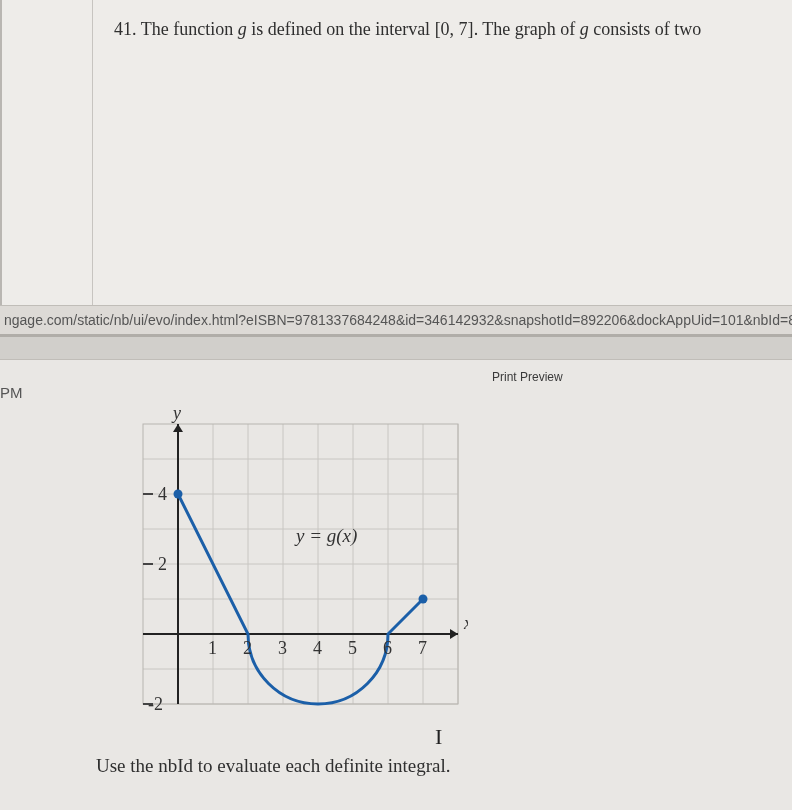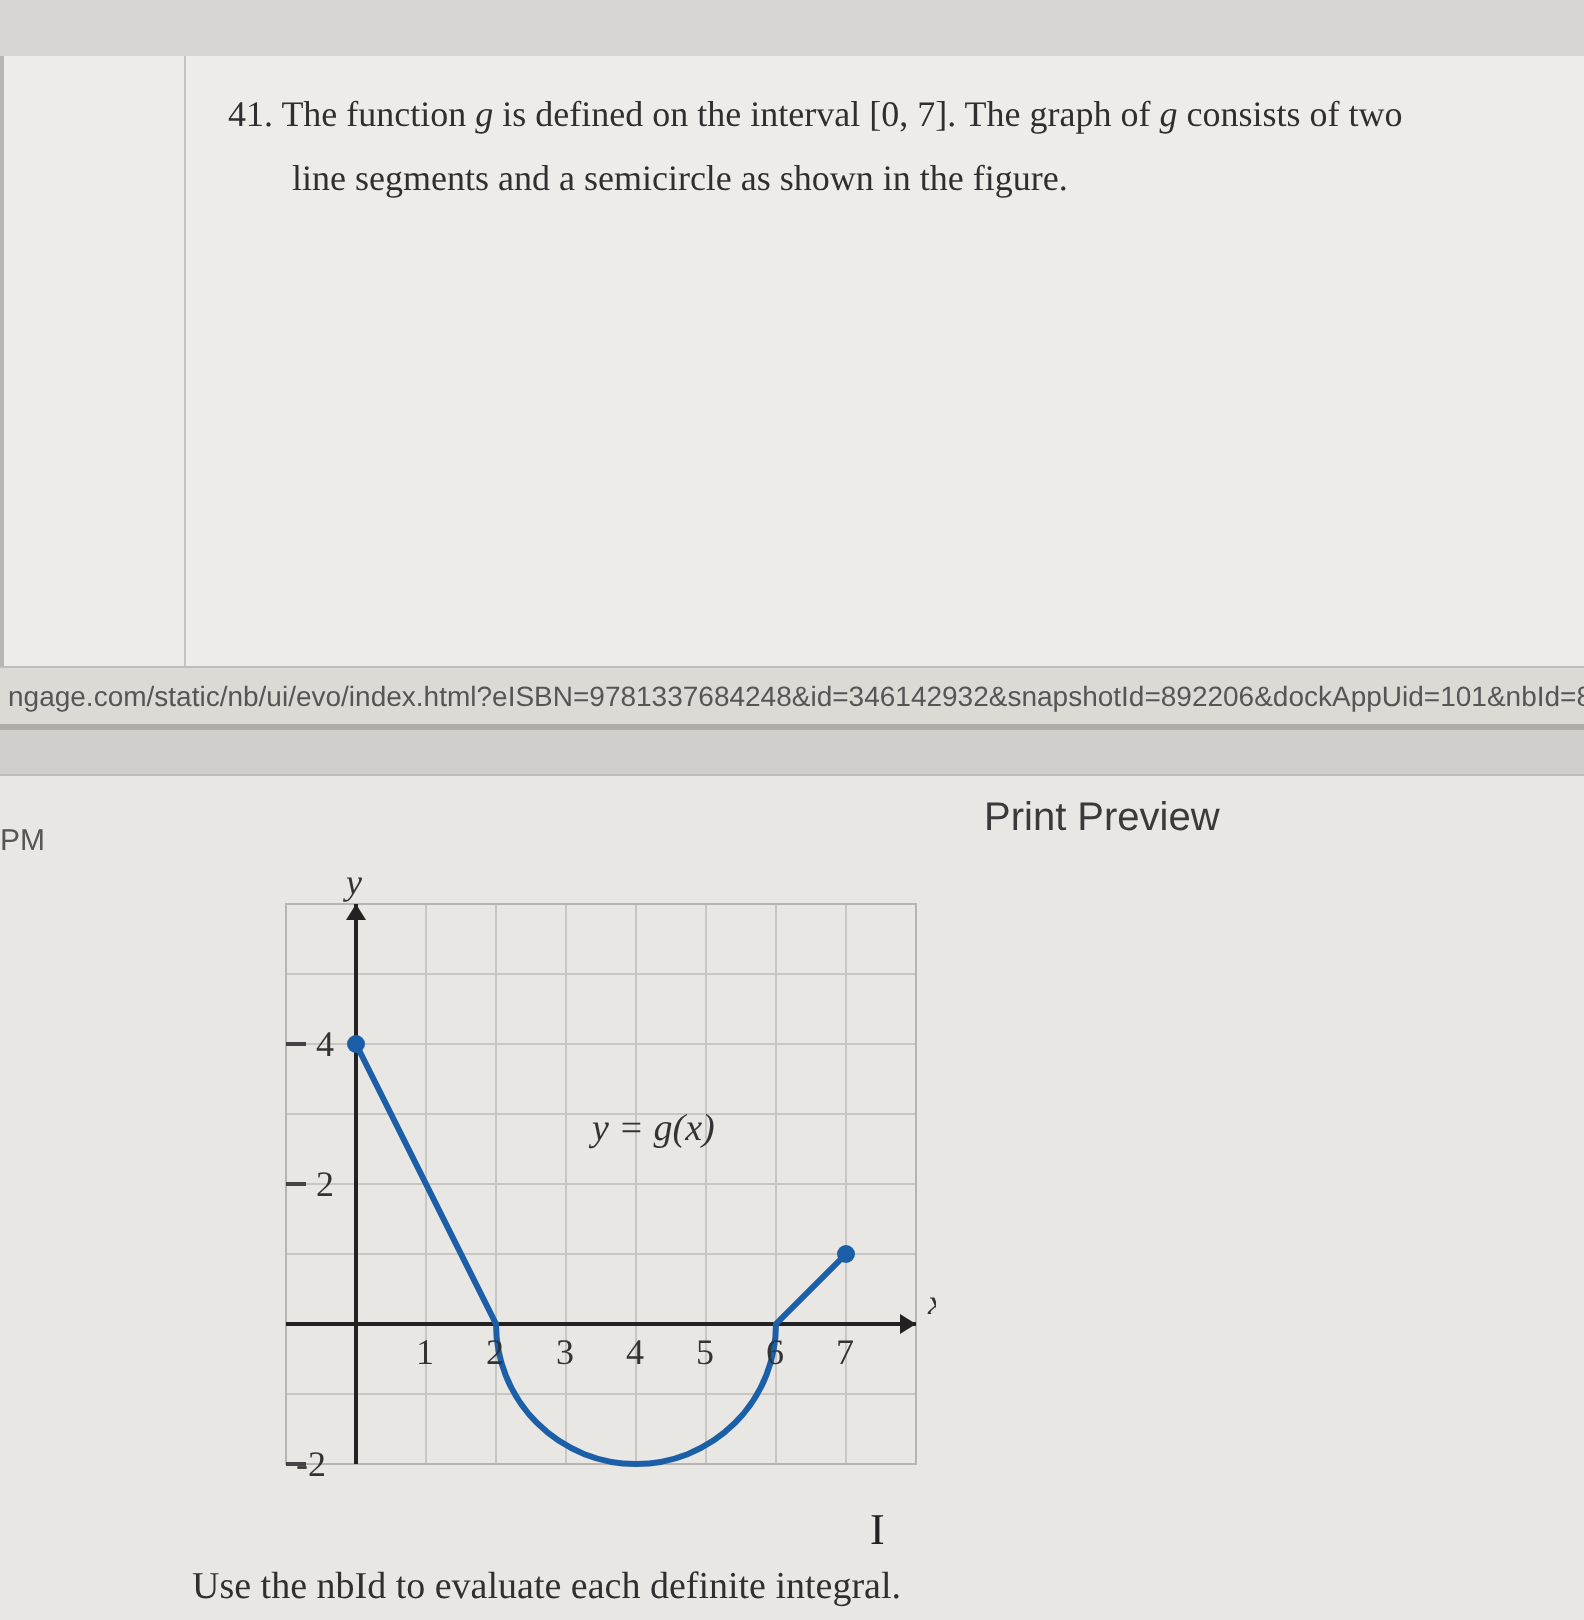--- a/index.html
+++ b/index.html
@@ -11,21 +11,20 @@
     color: #3a3a3a;
     overflow: hidden;
     position: relative;
   }
   .panel-top {
     position: relative;
     width: 100%;
     height: 305px;
     background: #eeece9;
     border-left: 2px solid #b9b6b2;
-    margin-top: 28px;
   }
   .question-block {
     position: absolute;
     top: 16px;
     left: 112px;
     right: 20px;
     font-size: 18px;
     line-height: 1.55;
     color: #2f2f2f;
   }
@@ -82,21 +81,21 @@
     top: 24px;
     font-family: Arial, sans-serif;
     font-size: 15px;
     color: #555;
   }
   .print-preview {
     position: absolute;
     left: 492px;
     top: 10px;
     font-family: Arial, sans-serif;
-    font-size: 20px;
+    font-size: 12px;
     color: #3a3a3a;
   }
   .graph-wrap {
     position: absolute;
     left: 108px;
     top: 44px;
     width: 360px;
     height: 310px;
   }
   .instruction {
@@ -122,21 +121,20 @@
 </head>
 <body>
 
 <div class="panel-top">
   <div class="vline-top"></div>
   <div class="question-block">
     <div>
       <span class="question-num">41.</span>
       <span>The function </span><span class="math-i">g</span><span> is defined on the interval </span><span>[0, 7]</span><span>. The graph of </span><span class="math-i">g</span><span> consists of two</span>
     </div>
-    <div class="question-line2">line segments and a semicircle as shown in the figure.</div>
   </div>
 </div>
 
 <div class="url-strip">
   <span>ngage.com/static/nb/ui/evo/index.html?eISBN=9781337684248&amp;id=346142932&amp;snapshotId=892206&amp;dockAppUid=101&amp;nbId=89</span>
 </div>
 
 <div class="gap"></div>
 
 <div class="panel-bottom">

